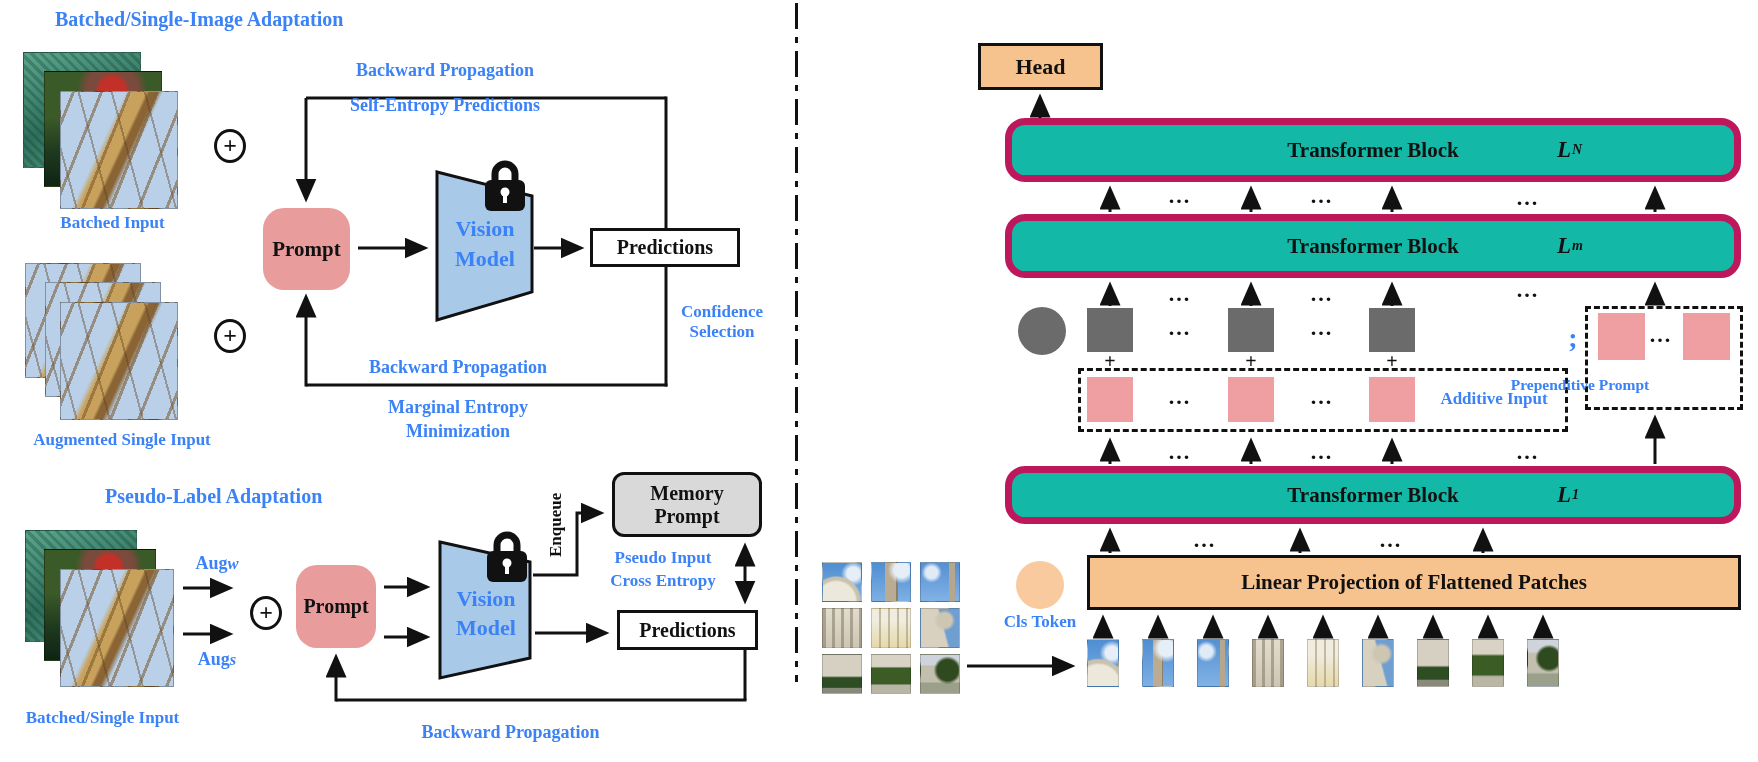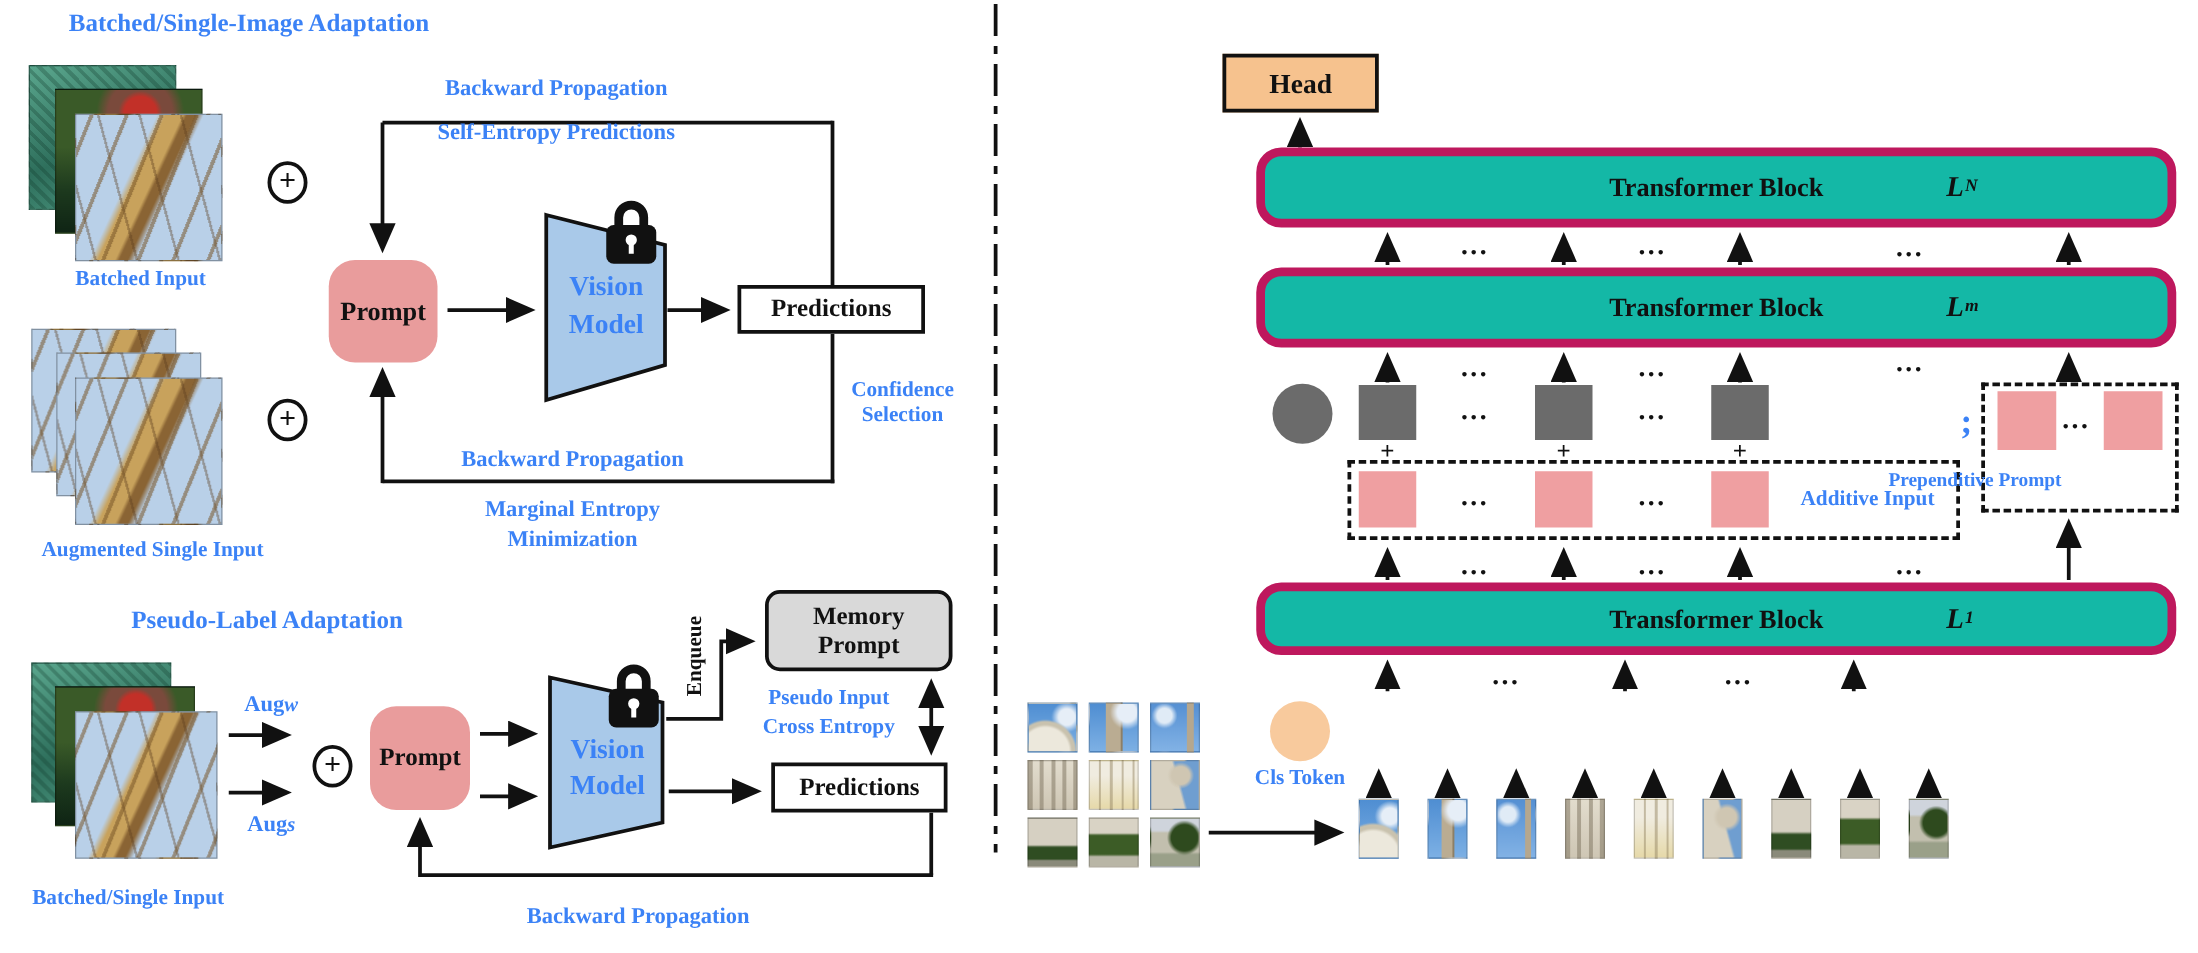--- a/index.html
+++ b/index.html
@@ -288,20 +288,23 @@
     <div class="main">Transformer Block</div>
     <div class="lsub">
         <span>L</span>
         <span class="sub">1</span>
       </div>
   </div>
 
   <div class="dots" style="left:1183px;top:527px;">...</div>
   <div class="dots" style="left:1369px;top:527px;">...</div>
 
+  <div class="box linproj" style="left:1087px;top:555px;width:654px;height:55px;">
+    <span>Linear Projection of Flattened Patches</span>
+  </div>
 
   <div class="clscirc" style="left:1016px;top:561px;"></div>
   <div class="lbl" style="left:978px;top:612px;width:124px;font-size:17px;">Cls Token</div>
 
   <div>
     <div class="patch p1" style="left:822px;top:562px;width:40px;height:40px;"></div>
     <div class="patch p2" style="left:871px;top:562px;width:40px;height:40px;"></div>
     <div class="patch p3" style="left:920px;top:562px;width:40px;height:40px;"></div>
     <div class="patch p4" style="left:822px;top:608px;width:40px;height:40px;"></div>
     <div class="patch p5" style="left:871px;top:608px;width:40px;height:40px;"></div>

